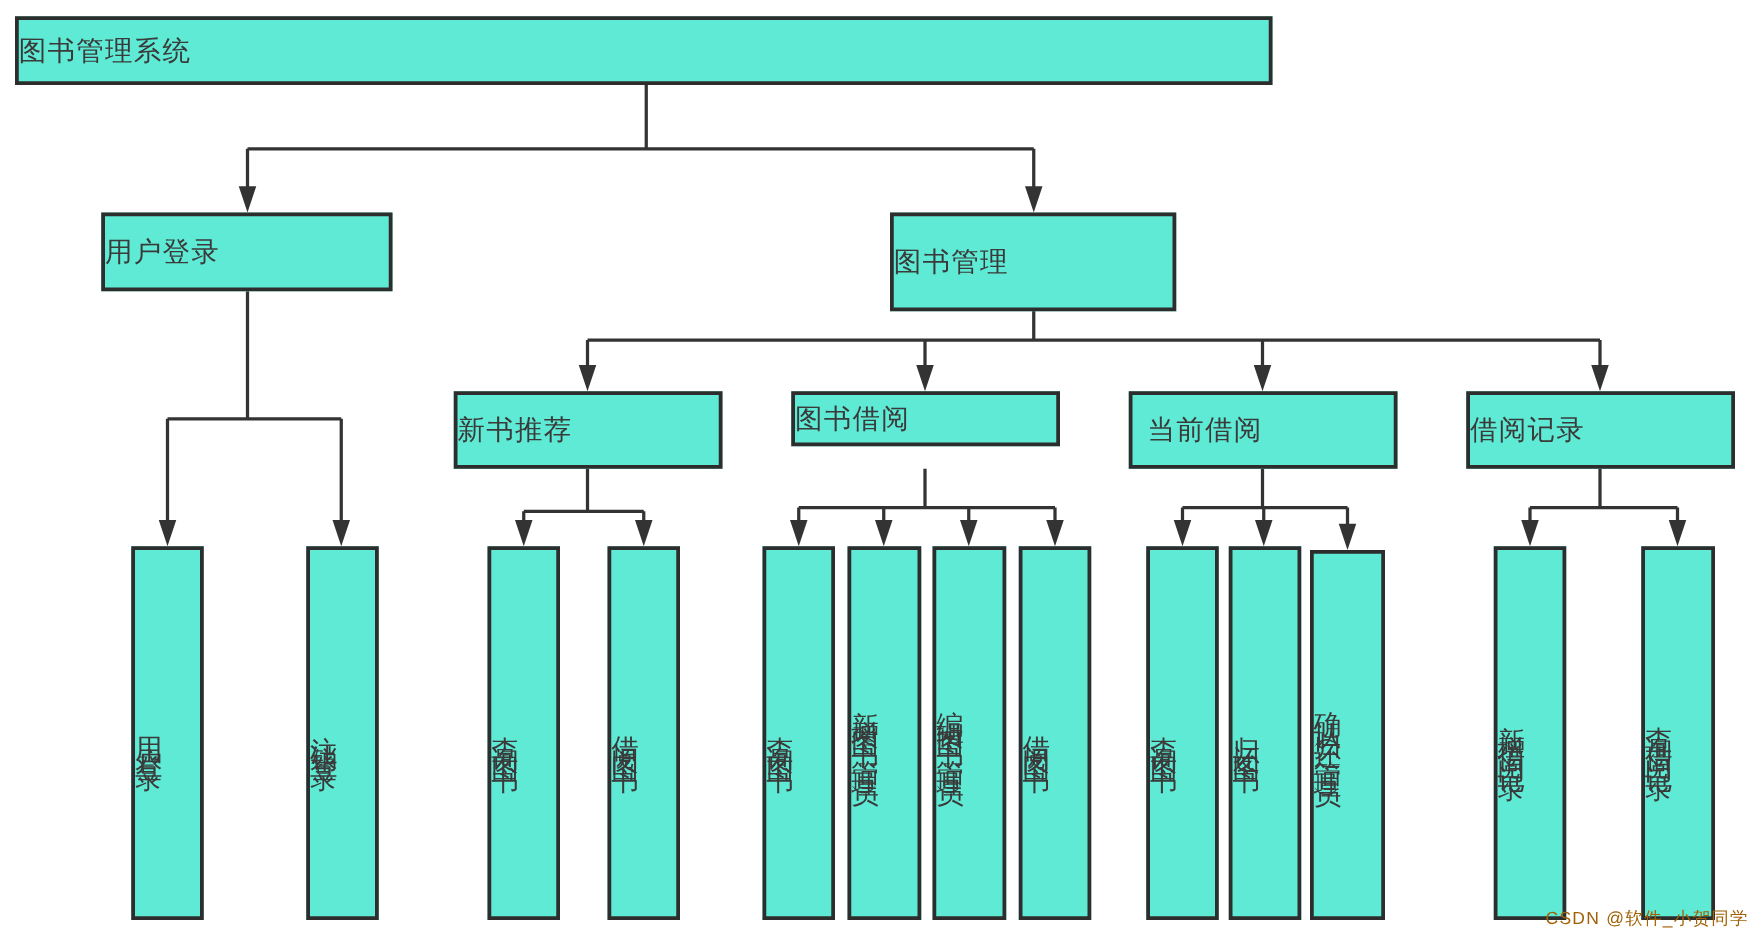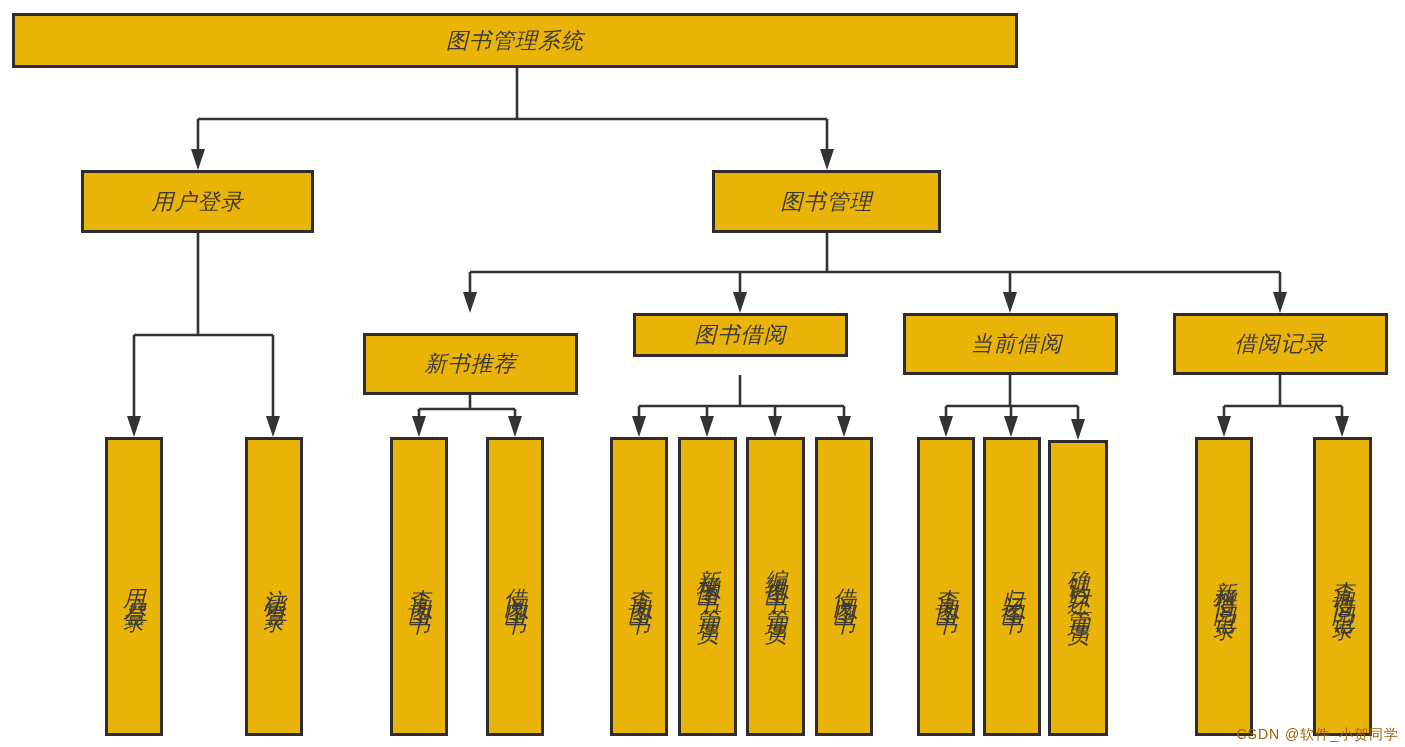--- a/index.html
+++ b/index.html
@@ -18,49 +18,48 @@
   #connectors {
     position: absolute;
     left: 0;
     top: 0;
     z-index: 1;
   }
   .node {
     position: absolute;
     box-sizing: border-box;
     border: 3px solid #2d2d2d;
-    background: #eab308;
+    background: #5eead4;
     display: flex;
     align-items: center;
-    justify-content: center;
+    justify-content: flex-start;
     z-index: 2;
-    font-style: italic;
   }
   .h-label {
     font-size: 22px;
     color: #3a3a3a;
     letter-spacing: 1px;
     white-space: nowrap;
   }
   .v-label {
     writing-mode: vertical-rl;
     text-orientation: mixed;
     font-size: 22px;
     color: #3a3a3a;
     letter-spacing: 8px;
     line-height: 1;
     white-space: nowrap;
   }
   
   .n-root   { left: 12px;   top: 13px;  width: 1006px; height: 55px; }
   
   .n-login  { left: 81px;   top: 170px; width: 233px;  height: 63px; }
-  .n-mgmt   { left: 712px;  top: 170px; width: 229px;  height: 63px; }
-  
-  .n-newbook { left: 363px; top: 313px; width: 215px;  height: 62px; margin-top: 20px; }
+  .n-mgmt   { left: 712px;  top: 170px; width: 229px;  height: 79px; }
+  
+  .n-newbook { left: 363px; top: 313px; width: 215px;  height: 62px; }
   .n-borrow  { left: 633px; top: 313px; width: 215px;  height: 44px; }
   .n-current { left: 903px; top: 313px; width: 215px;  height: 62px; padding-left: 12px; }
   .n-records { left: 1173px;top: 313px; width: 215px;  height: 62px; }
   
   .leaf { top: 437px; width: 58px; height: 299px; }
   .lf-1  { left: 105px; }
   .lf-2  { left: 245px; }
   .lf-3  { left: 390px; }
   .lf-4  { left: 486px; }
   .lf-5  { left: 610px; }

